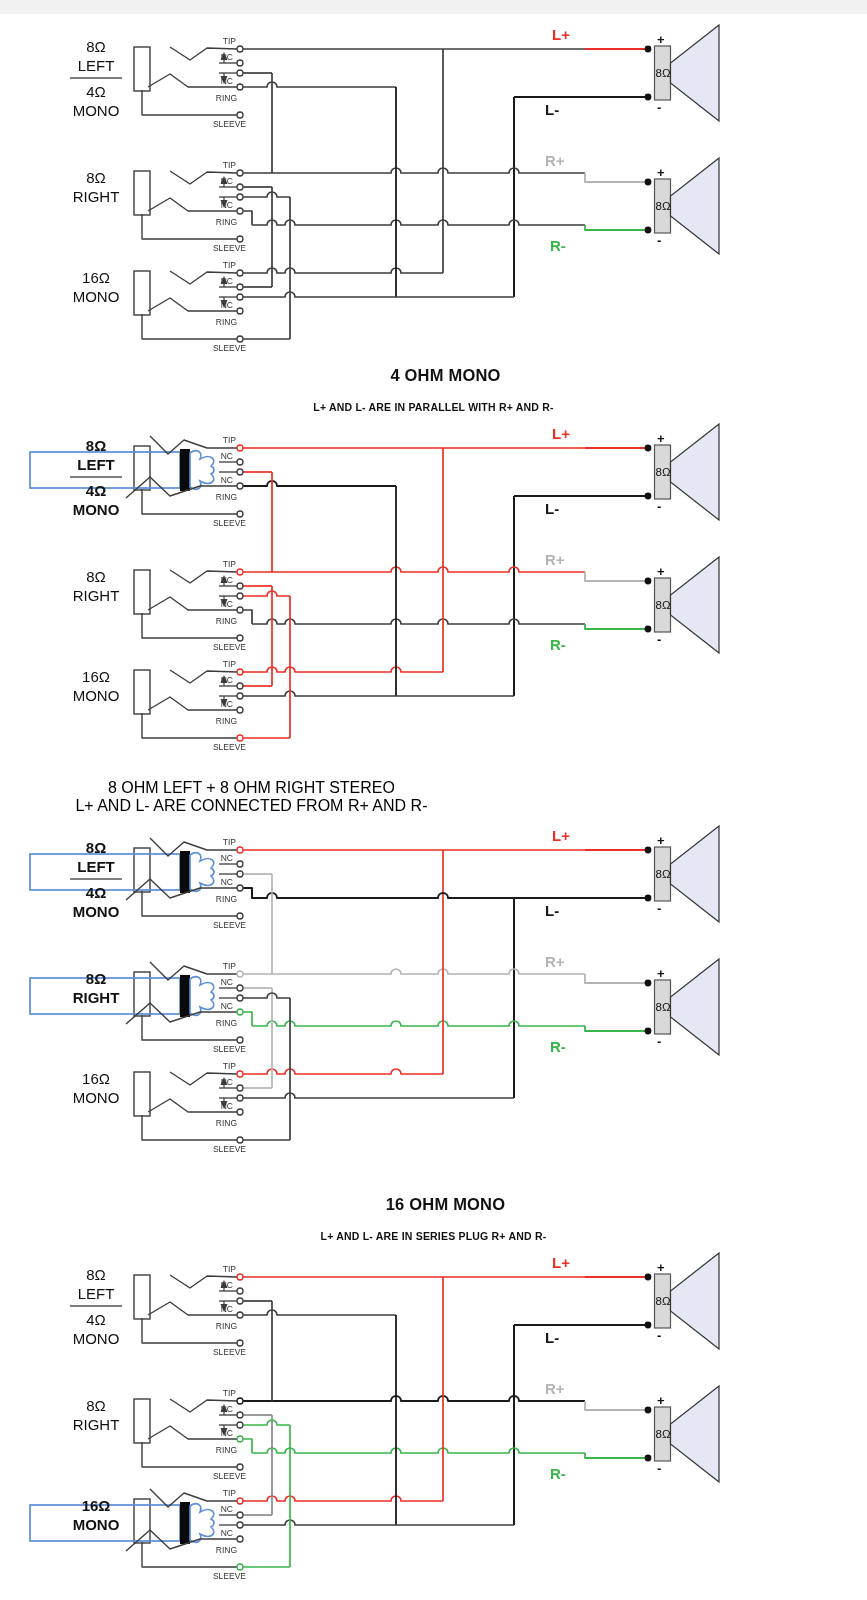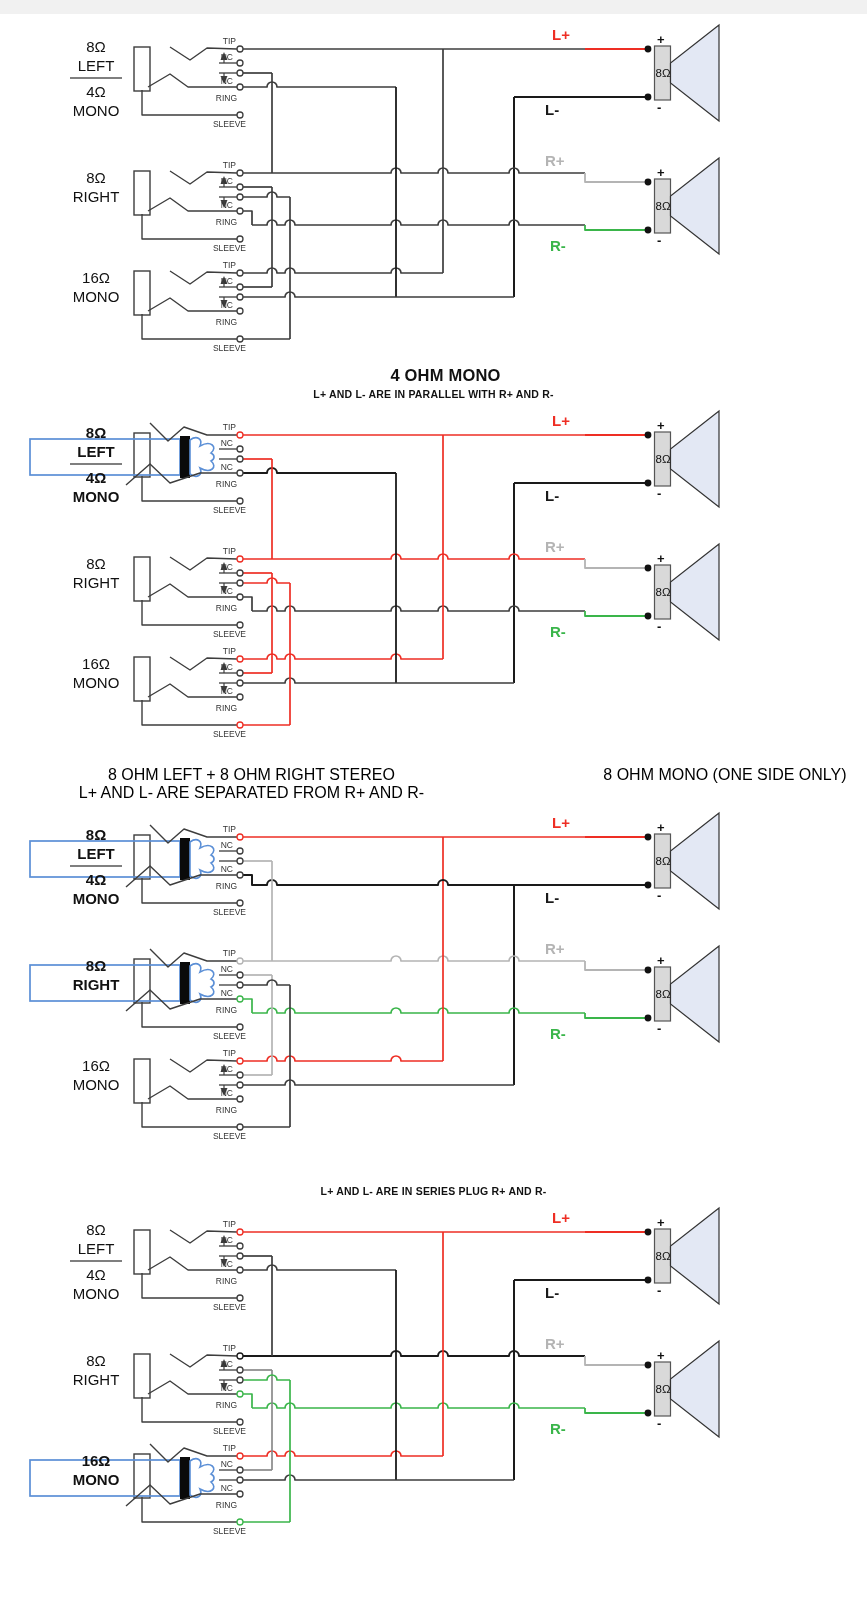--- a/index.html
+++ b/index.html
@@ -1,22 +1,22 @@
 <!DOCTYPE html>
 <html><head>
 <meta charset="utf-8">
 <style>
   html,body{margin:0;padding:0;background:#ffffff;}
   body{width:867px;font-family:"Liberation Sans","DejaVu Sans",sans-serif;}
   .topbar{width:867px;height:14px;background:#f1f1f1;}
   .section{position:relative;width:867px;}
   .hdr{width:867px;text-align:center;padding-top:12px;}
   .hdr .t{font-size:16.5px;font-weight:bold;color:#111;letter-spacing:0.2px;margin-left:24px;}
-  .hdr .s{font-size:10.5px;font-weight:bold;color:#111;margin-top:3px;letter-spacing:0.2px;}
-  .hdr2{display:flex;width:867px;padding-top:26px;gap:40px;}
+  .hdr .s{font-size:10.5px;font-weight:bold;color:#111;margin-top:16px;letter-spacing:0.2px;}
+  .hdr2{display:flex;width:867px;padding-top:26px;}
   .hdr2 .col-l{flex:0 0 58%;text-align:center;}
   .hdr2 .col-r{flex:0 0 42%;text-align:center;}
   svg{display:block;}
 </style>
 </head>
 <body>
 
 <div class="topbar"></div>
 
 <div class="section">
@@ -289,24 +289,23 @@
           </g>
         </g>
       </svg>
     </div>
 </div>
 
 <div class="section">
   <div class="hdr2">
     <div class="col-l">
       <div class="t">8 OHM LEFT + 8 OHM RIGHT STEREO</div>
-      <div class="s">L+ AND L- ARE SEPARATED FROM R+ AND R-</div>
+      <div class="s">L+ AND L- ARE CONNECTED FROM R+ AND R-</div>
     </div>
     <div class="col-r">
-      <div class="t">8 OHM MONO (ONE SIDE ONLY)</div>
     </div>
   </div>
   <div id="svg-s3">
       <svg viewBox="0 0 867 340" width="867" height="340">
         <g>
           <path d="M243,35 L585,35" fill="none" stroke="#ee2e24" stroke-width="1.7" stroke-linejoin="round"></path>
           <path d="M585,35 L648,35" fill="none" stroke="#ee2e24" stroke-width="1.8" stroke-linejoin="round"></path>
           <path d="M514,83 L648,83" fill="none" stroke="#1a1a1a" stroke-width="2" stroke-linejoin="round"></path>
           <path d="M514,83 V283" fill="none" stroke="#1a1a1a" stroke-width="2" stroke-linejoin="round"></path>
           <path d="M243,159L391,159 A5,5 0 0 1 401,159L438,159 A5,5 0 0 1 448,159L509,159 A5,5 0 0 1 519,159 L585,159" fill="none" stroke="#b4b4b4" stroke-width="1.7" stroke-linejoin="round"></path>
@@ -431,20 +430,21 @@
             <text x="96" y="269" fill="#111" font-family="&quot;Liberation Sans&quot;,&quot;DejaVu Sans&quot;,sans-serif" font-size="15px" font-weight="normal" text-anchor="middle">16Ω</text>
             <text x="96" y="288" fill="#111" font-family="&quot;Liberation Sans&quot;,&quot;DejaVu Sans&quot;,sans-serif" font-size="15px" font-weight="normal" text-anchor="middle">MONO</text>
           </g>
         </g>
       </svg>
     </div>
 </div>
 
 <div class="section">
   <div class="hdr" style="padding-top:40px;">
+    <div class="t">16 OHM MONO</div>
     <div class="s">L+ AND L- ARE IN SERIES PLUG R+ AND R-</div>
   </div>
   <div id="svg-s4">
       <svg viewBox="0 0 867 340" width="867" height="340">
         <g>
           <path d="M243,35 L585,35" fill="none" stroke="#ee2e24" stroke-width="1.7" stroke-linejoin="round"></path>
           <path d="M585,35 L648,35" fill="none" stroke="#ee2e24" stroke-width="1.8" stroke-linejoin="round"></path>
           <path d="M514,83 L648,83" fill="none" stroke="#1a1a1a" stroke-width="2" stroke-linejoin="round"></path>
           <path d="M514,83 V283" fill="none" stroke="#1a1a1a" stroke-width="2" stroke-linejoin="round"></path>
           <path d="M243,159L391,159 A5,5 0 0 1 401,159L438,159 A5,5 0 0 1 448,159L509,159 A5,5 0 0 1 519,159 L585,159" fill="none" stroke="#1a1a1a" stroke-width="2" stroke-linejoin="round"></path>

